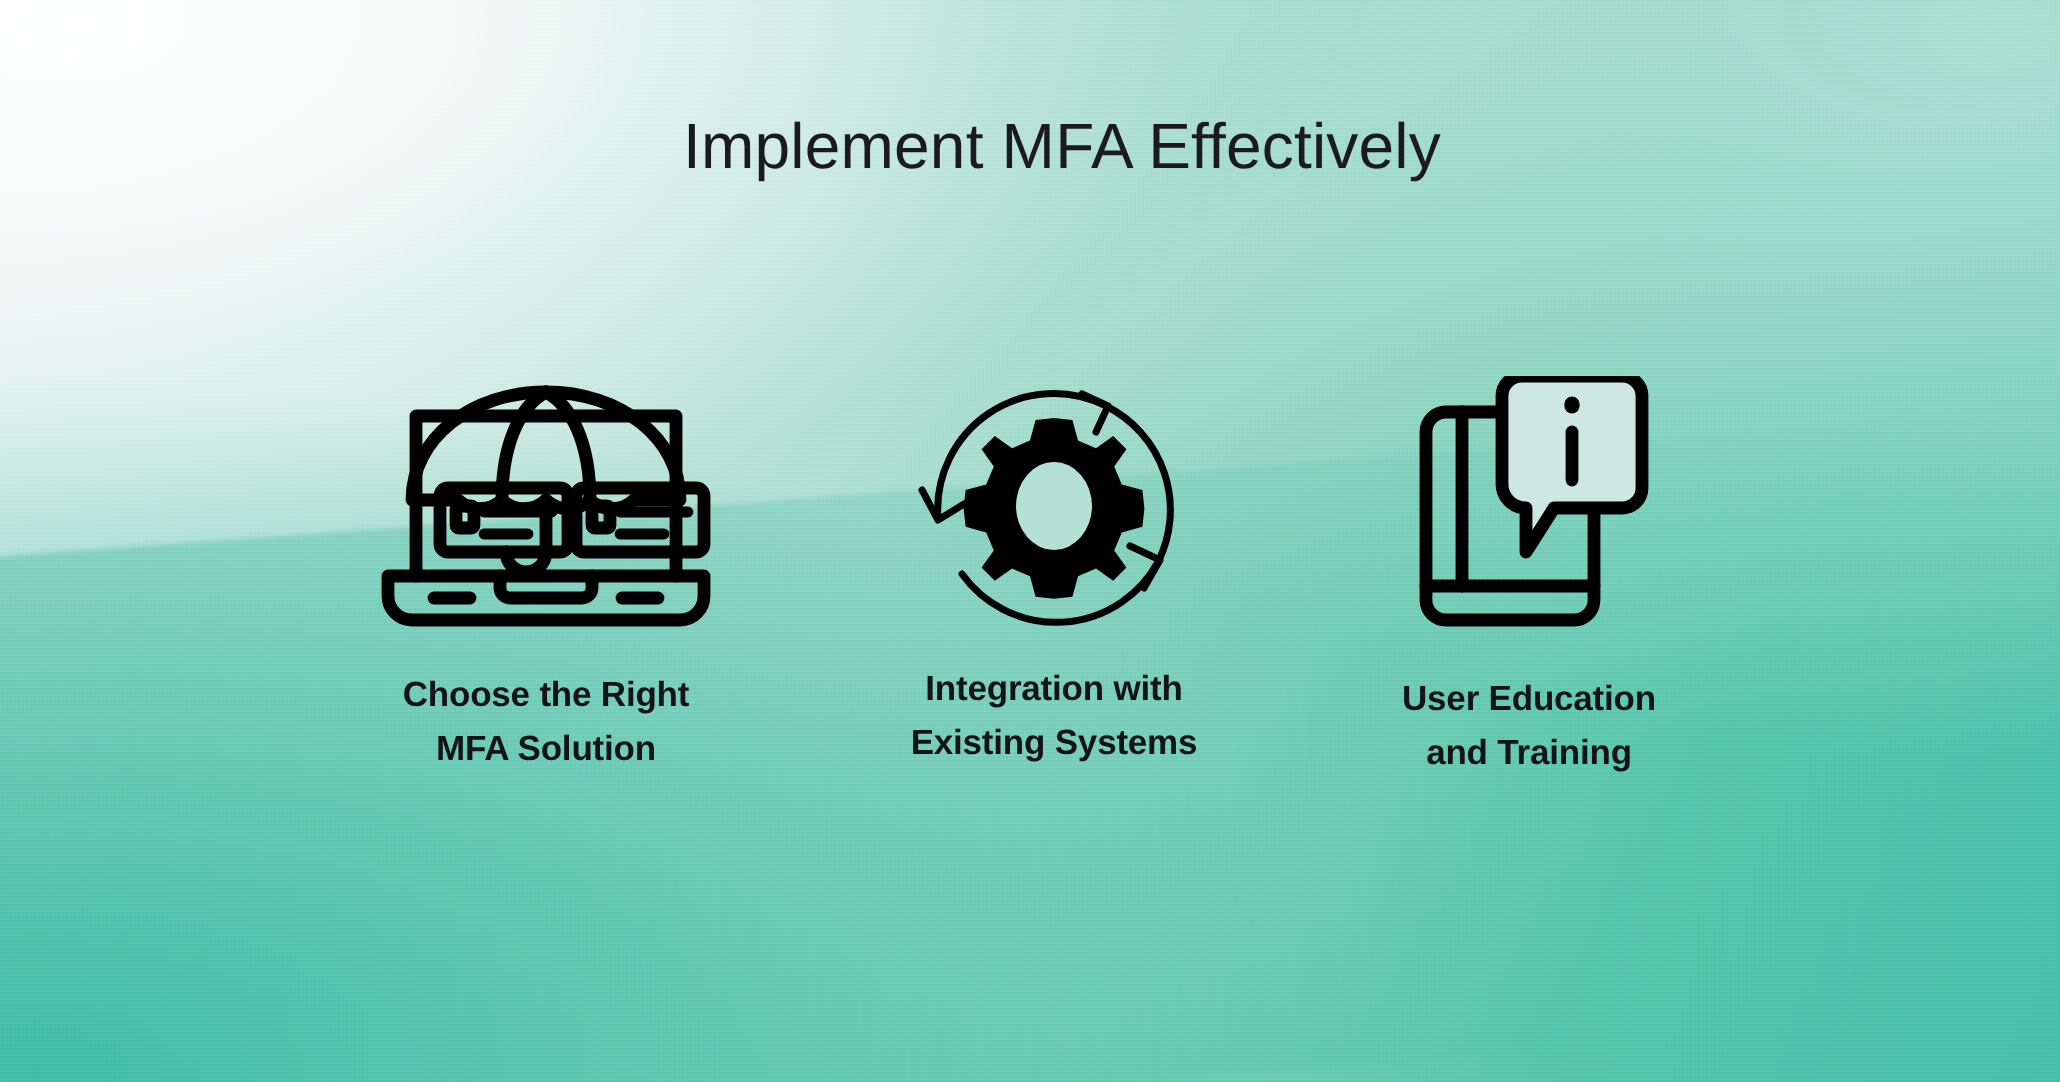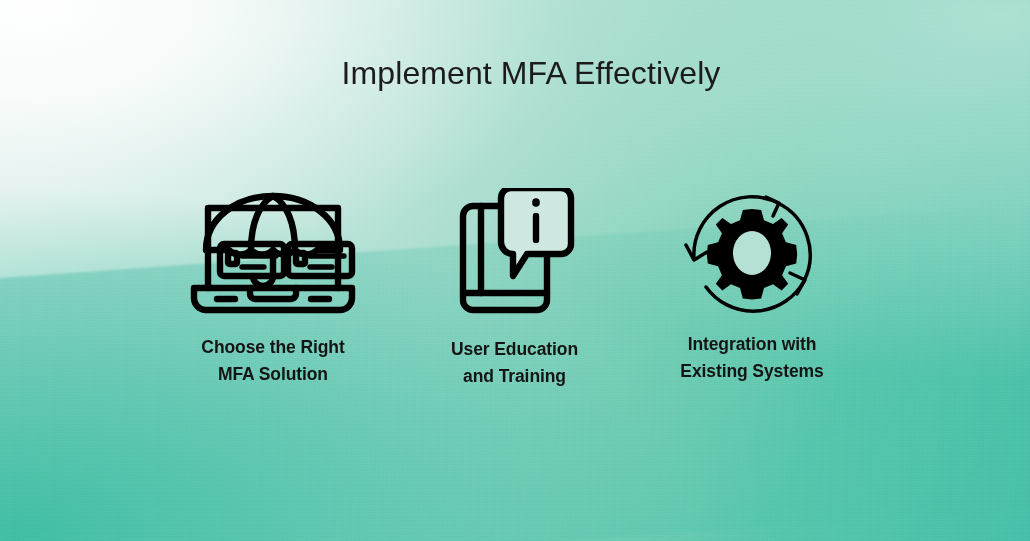--- a/index.html
+++ b/index.html
@@ -190,45 +190,20 @@
             <rect x="112" y="65" width="9" height="11" rx="1.5"></rect>
             <path d="M126 68 L160 68" stroke-width="5.4"></path>
             <path d="M126 79 L148 79" stroke-width="5.4"></path>
           </g>
         </svg>
       </div>
       <div class="card-label">Choose the Right
 MFA Solution</div>
     </div>
 
-    <div class="card c2">
-      <div class="icon-box">
-        <svg width="120" height="130" viewBox="0 0 120 130" fill="none">
-          <g stroke="#000000" stroke-width="6.4" stroke-linecap="round" stroke-linejoin="round" fill="none">
-
-            <path d="M8 28 A10 10 0 0 1 18 18 L92 18 L92 112 A10 10 0 0 1 82 122
-                     L18 122 A10 10 0 0 1 8 112 Z"></path>
-
-            <path d="M26 18 L26 105"></path>
-
-            <path d="M8 105 L92 105"></path>
-
-            <path d="M46 10 A10 10 0 0 1 56 0 L106 0 A10 10 0 0 1 116 10
-                     L116 56 A10 10 0 0 1 106 66 L72 66 L58 88 L58 66
-                     A12 12 0 0 1 46 54 Z" fill="#cfe7e1"></path>
-
-            <path d="M81 14 L81 15" stroke-width="7.6"></path>
-            <path d="M81 28 L81 52" stroke-width="6.4"></path>
-          </g>
-        </svg>
-      </div>
-      <div class="card-label">User Education
-and Training</div>
-    </div>
-
     <div class="card c3">
       <div class="icon-box">
         <svg width="140" height="132" viewBox="0 0 140 132" fill="none">
 
           <g>
             <path fill="#000000" d="
               M70 22
               l9.2 1.0 2.8 10.3 9.0 3.8 8.6 -6.1 6.6 6.6 -6.1 8.6 3.8 9.0 10.3 2.8 1.0 9.2
               -1.0 9.2 -10.3 2.8 -3.8 9.0 6.1 8.6 -6.6 6.6 -8.6 -6.1 -9.0 3.8 -2.8 10.3 -9.2 1.0
               -9.2 -1.0 -2.8 -10.3 -9.0 -3.8 -8.6 6.1 -6.6 -6.6 6.1 -8.6 -3.8 -9.0 -10.3 -2.8 -1.0 -9.2
@@ -248,14 +223,39 @@
             <path d="M108 86 L123 93 L115 107"></path>
 
             <path d="M122 94 A58 58 0 0 0 96 16"></path>
           </g>
         </svg>
       </div>
       <div class="card-label">Integration with
 Existing Systems</div>
     </div>
 
+    <div class="card c2">
+      <div class="icon-box">
+        <svg width="120" height="130" viewBox="0 0 120 130" fill="none">
+          <g stroke="#000000" stroke-width="6.4" stroke-linecap="round" stroke-linejoin="round" fill="none">
+
+            <path d="M8 28 A10 10 0 0 1 18 18 L92 18 L92 112 A10 10 0 0 1 82 122
+                     L18 122 A10 10 0 0 1 8 112 Z"></path>
+
+            <path d="M26 18 L26 105"></path>
+
+            <path d="M8 105 L92 105"></path>
+
+            <path d="M46 10 A10 10 0 0 1 56 0 L106 0 A10 10 0 0 1 116 10
+                     L116 56 A10 10 0 0 1 106 66 L72 66 L58 88 L58 66
+                     A12 12 0 0 1 46 54 Z" fill="#cfe7e1"></path>
+
+            <path d="M81 14 L81 15" stroke-width="7.6"></path>
+            <path d="M81 28 L81 52" stroke-width="6.4"></path>
+          </g>
+        </svg>
+      </div>
+      <div class="card-label">User Education
+and Training</div>
+    </div>
+
   </div>
 </div>
 
 </body></html>

